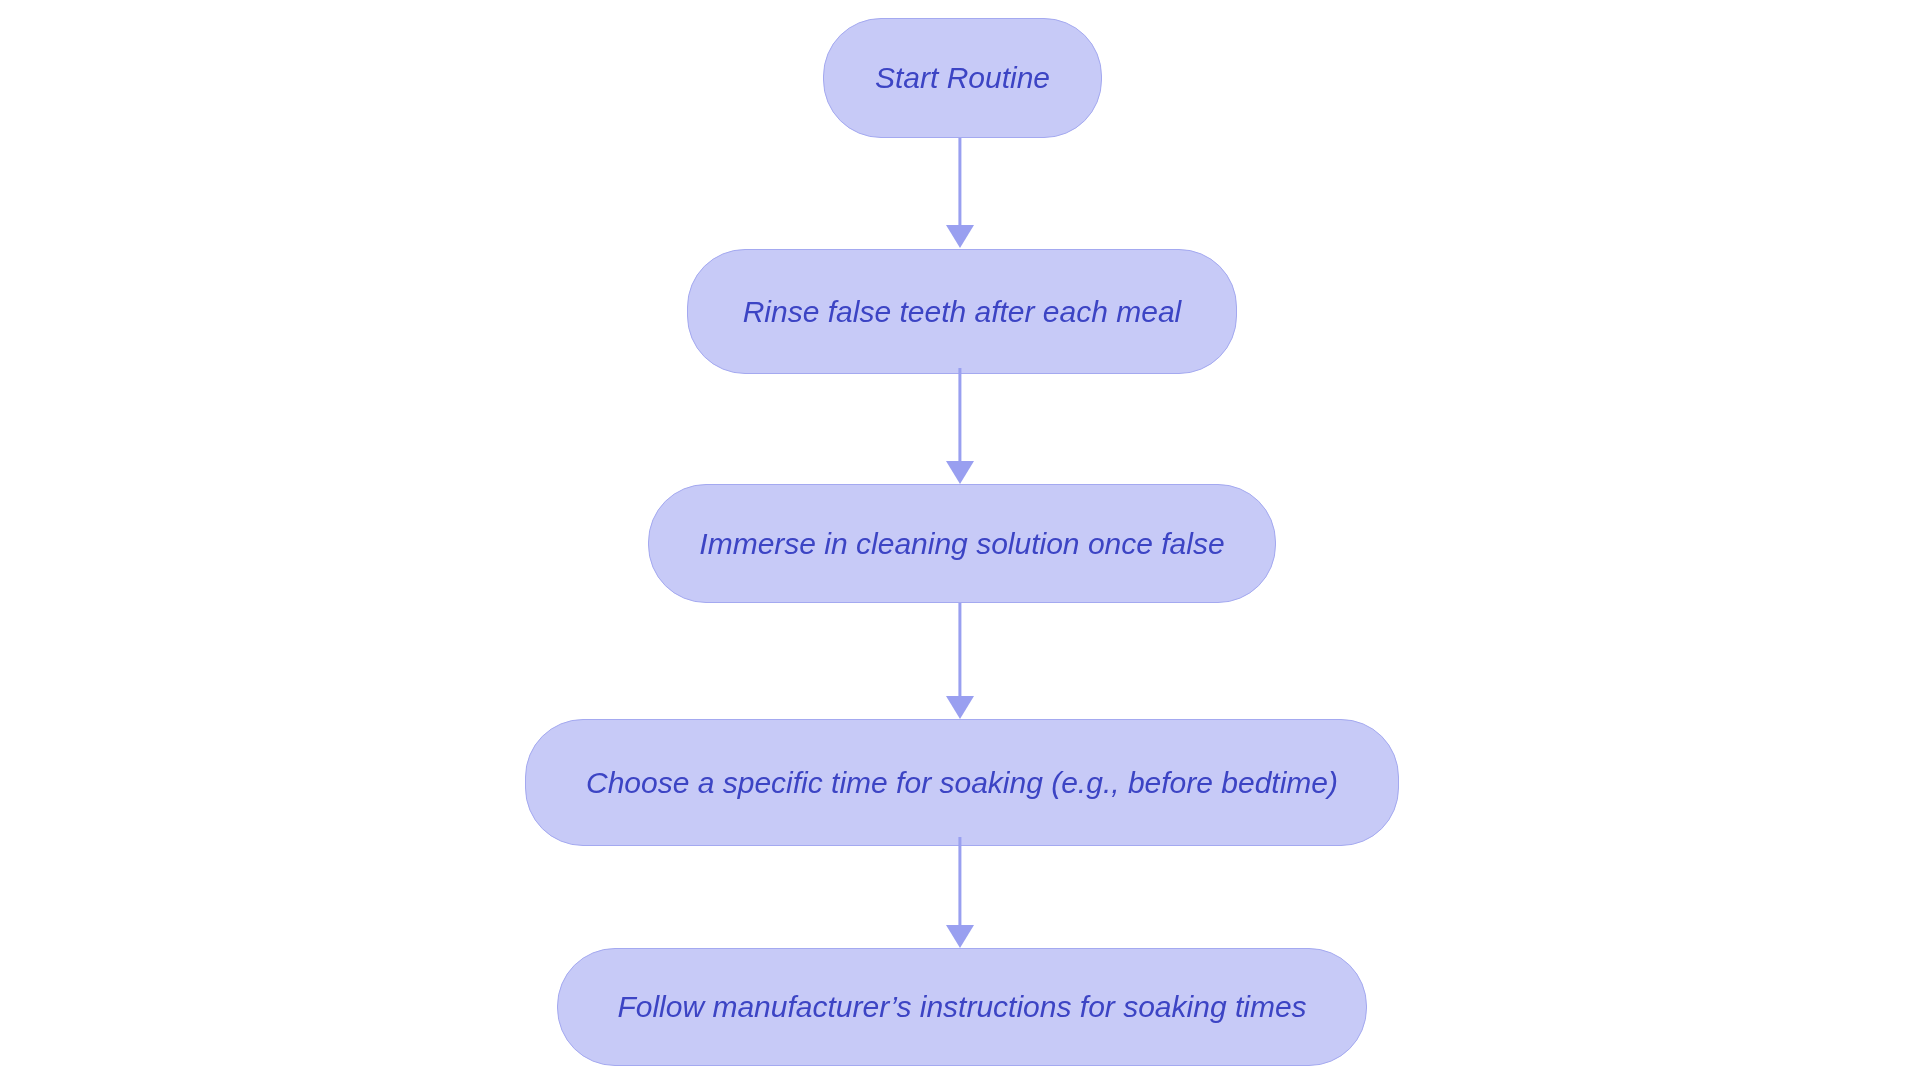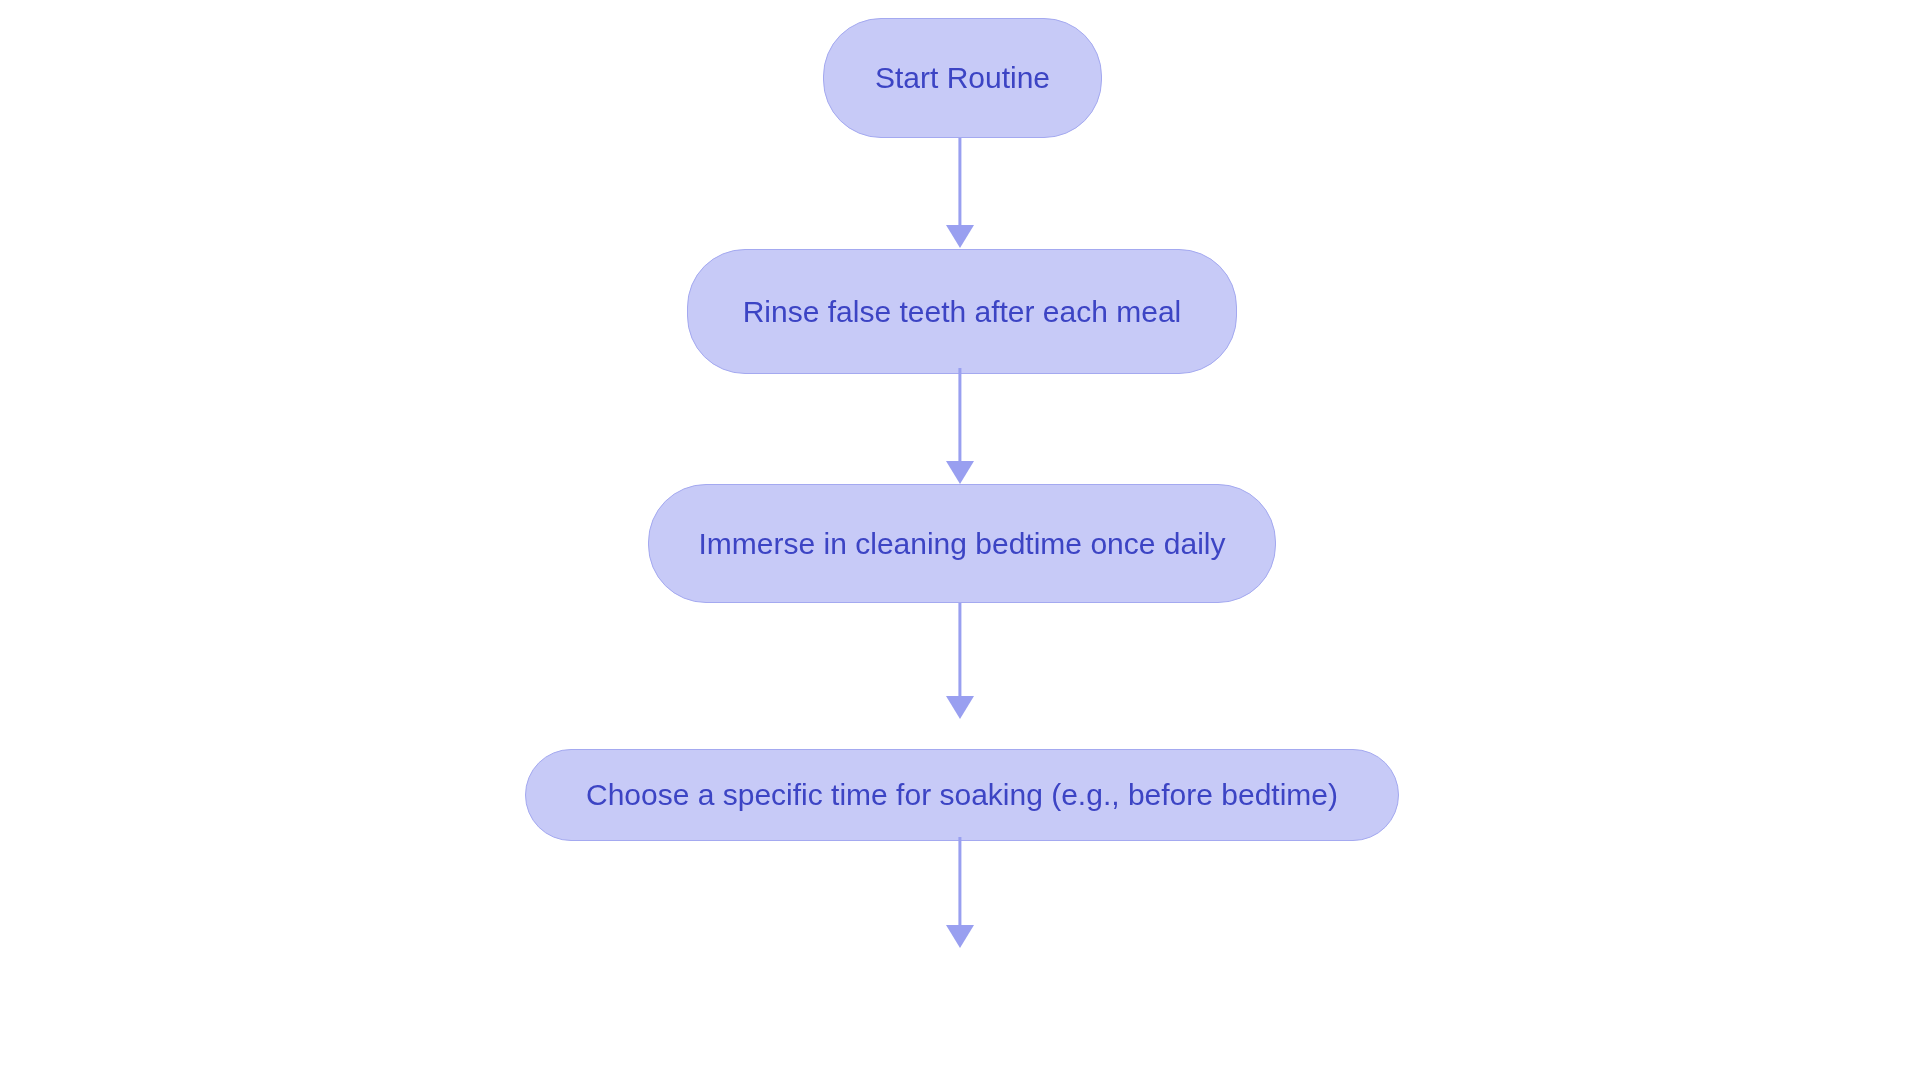--- a/index.html
+++ b/index.html
@@ -23,25 +23,26 @@
     border-radius: 58px;
     display: flex;
     align-items: center;
     justify-content: center;
     text-align: center;
     color: var(--node-text, #3c44c4);
     font-size: 30px;
     font-weight: 400;
     line-height: 1.2;
     padding: 0 30px;
+    font-style: italic;
   }
   .n1 { left: 823px; top: 18px;  width: 279px; height: 120px; }
   .n2 { left: 687px; top: 249px; width: 550px; height: 125px; }
   .n3 { left: 648px; top: 484px; width: 628px; height: 119px; }
-  .n4 { left: 525px; top: 749px; width: 874px; height: 92px; }
+  .n4 { left: 525px; top: 719px; width: 874px; height: 127px; }
   .n5 { left: 557px; top: 948px; width: 810px; height: 118px; }
 
   .arrow {
     position: absolute;
     left: 946px;
     width: 28px;
   }
   .a1 { top: 138px; height: 110px; }
   .a2 { top: 368px; height: 116px; }
   .a3 { top: 603px; height: 116px; }
@@ -85,31 +86,34 @@
   <div class="node n2">
     <span>Rinse false teeth after each meal</span>
   </div>
 
   <div class="arrow a2">
     <div class="shaft"></div>
     <div class="head"></div>
   </div>
 
   <div class="node n3">
-    <span>Immerse in cleaning bedtime once daily</span>
+    <span>Immerse in cleaning solution once false</span>
   </div>
 
   <div class="arrow a3">
     <div class="shaft"></div>
     <div class="head"></div>
   </div>
 
   <div class="node n4">
     <span>Choose a specific time for soaking (e.g., before bedtime)</span>
   </div>
 
   <div class="arrow a4">
     <div class="shaft"></div>
     <div class="head"></div>
   </div>
 
+  <div class="node n5">
+    <span>Follow manufacturer’s instructions for soaking times</span>
+  </div>
 
 </div>
 
 </body></html>

